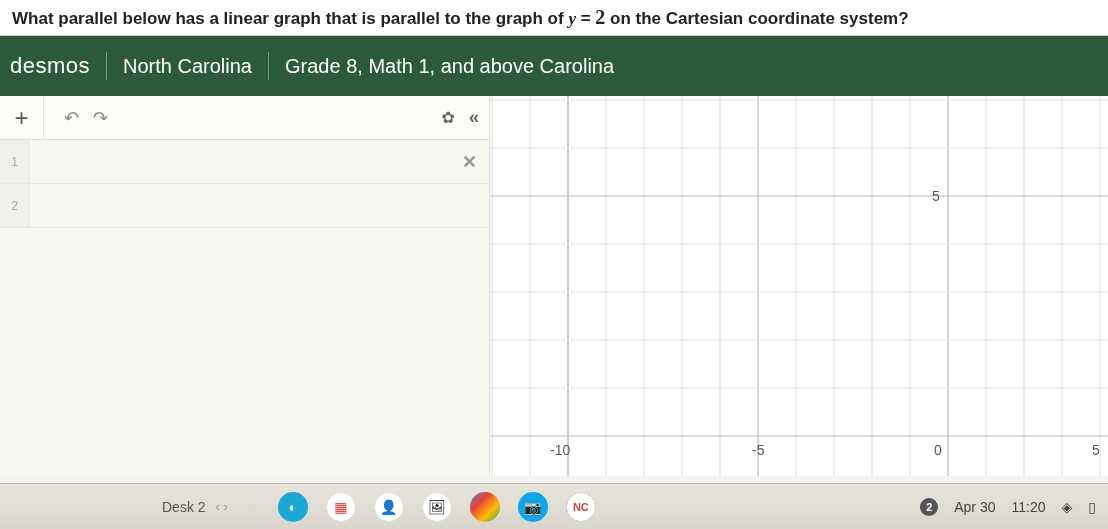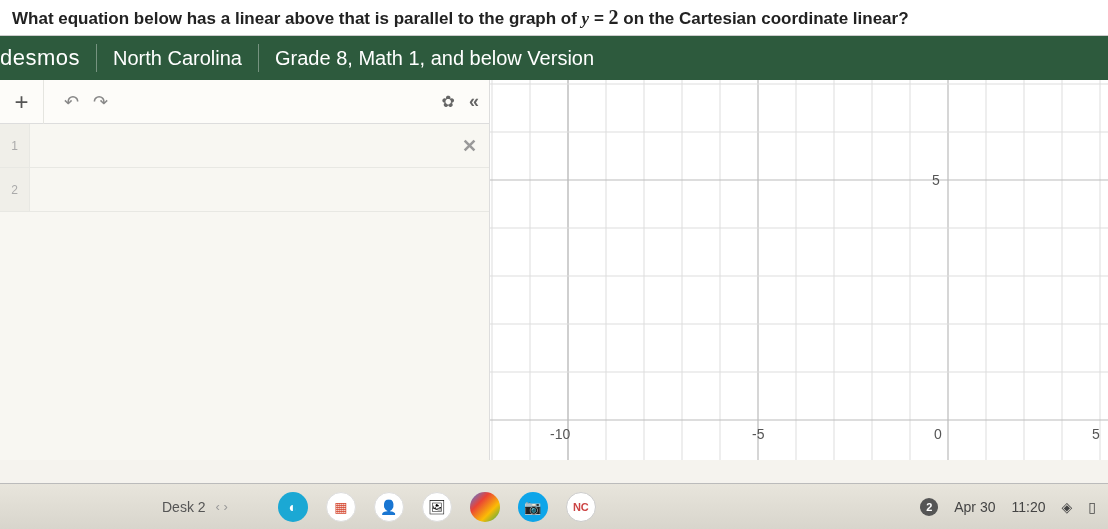--- a/index.html
+++ b/index.html
@@ -2,21 +2,21 @@
 <html><head>
   <meta charset="utf-8">
   <style>
     * { margin: 0; padding: 0; box-sizing: border-box; font-family: Arial, sans-serif; }
     body { width: 1108px; height: 529px; background: #f5f3ee; overflow: hidden; position: relative; }
     
     .question-bar { background: #fff; padding: 6px 12px; font-size: 17px; font-weight: bold; color: #222; border-bottom: 1px solid #ccc; }
     .math-var { font-style: italic; font-family: 'Times New Roman', serif; }
     .math-num { font-family: 'Times New Roman', serif; font-size: 20px; }
     
-    .desmos-header { background: #2d5a3d; color: #fff; display: flex; align-items: center; height: 44px; padding: 0 0; }
+    .desmos-header { background: #2d5a3d; color: #fff; display: flex; align-items: center; height: 60px; padding: 0 10px; }
     .desmos-logo { font-size: 22px; font-weight: 500; letter-spacing: 0.5px; padding-right: 14px; }
     .divider-v { width: 1px; height: 28px; background: rgba(255,255,255,0.35); margin: 0 2px; }
     .header-text { font-size: 20px; padding: 0 14px; }
     
     .main-area { display: flex; height: 380px; background: #fafaf7; }
     
     .left-panel { width: 490px; background: #f8f7f2; border-right: 1px solid #ddd; position: relative; }
     .exp-toolbar { display: flex; align-items: center; height: 44px; border-bottom: 1px solid #ddd; background: #fdfcf9; }
     .plus-btn { width: 44px; height: 44px; display: flex; align-items: center; justify-content: center; font-size: 24px; color: #555; cursor: pointer; border-right: 1px solid #e5e5e0; }
     .toolbar-spacer { flex: 1; }
@@ -41,33 +41,33 @@
     .tray-icon { width: 30px; height: 30px; border-radius: 50%; display: flex; align-items: center; justify-content: center; font-size: 14px; cursor: pointer;}
     .tray-right { margin-left: auto; display: flex; align-items: center; gap: 16px; color: #444; font-size: 14px;}
     .tray-circle { width: 18px; height: 18px; border-radius: 50%; background: #555; color: #fff; display: flex; align-items: center; justify-content: center; font-size: 11px; font-weight: bold;}
     
     svg.grid-svg { position: absolute; top: 0; left: 0; }
   </style>
 </head>
 <body>
 
 <div class="question-bar">
-  <span>What equation below has a linear above that is parallel to the graph of </span>
+  <span>What parallel below has a linear graph that is parallel to the graph of </span>
   <span class="math-var">y</span>
   <span> = </span>
   <span class="math-num">2</span>
-  <span> on the Cartesian coordinate linear?</span>
+  <span> on the Cartesian coordinate system?</span>
 </div>
 
 <div class="desmos-header">
   <div class="desmos-logo">desmos</div>
   <div class="divider-v"></div>
   <div class="header-text">North Carolina</div>
   <div class="divider-v"></div>
-  <div class="header-text">Grade 8, Math 1, and below Version</div>
+  <div class="header-text">Grade 8, Math 1, and above Carolina</div>
 </div>
 
 <div class="main-area">
   <div class="left-panel">
     <div class="exp-toolbar">
       <div class="plus-btn">+</div>
       <div class="undo-redo">
         <span class="undo-icon">↶</span>
         <span class="redo-icon">↷</span>
       </div>

